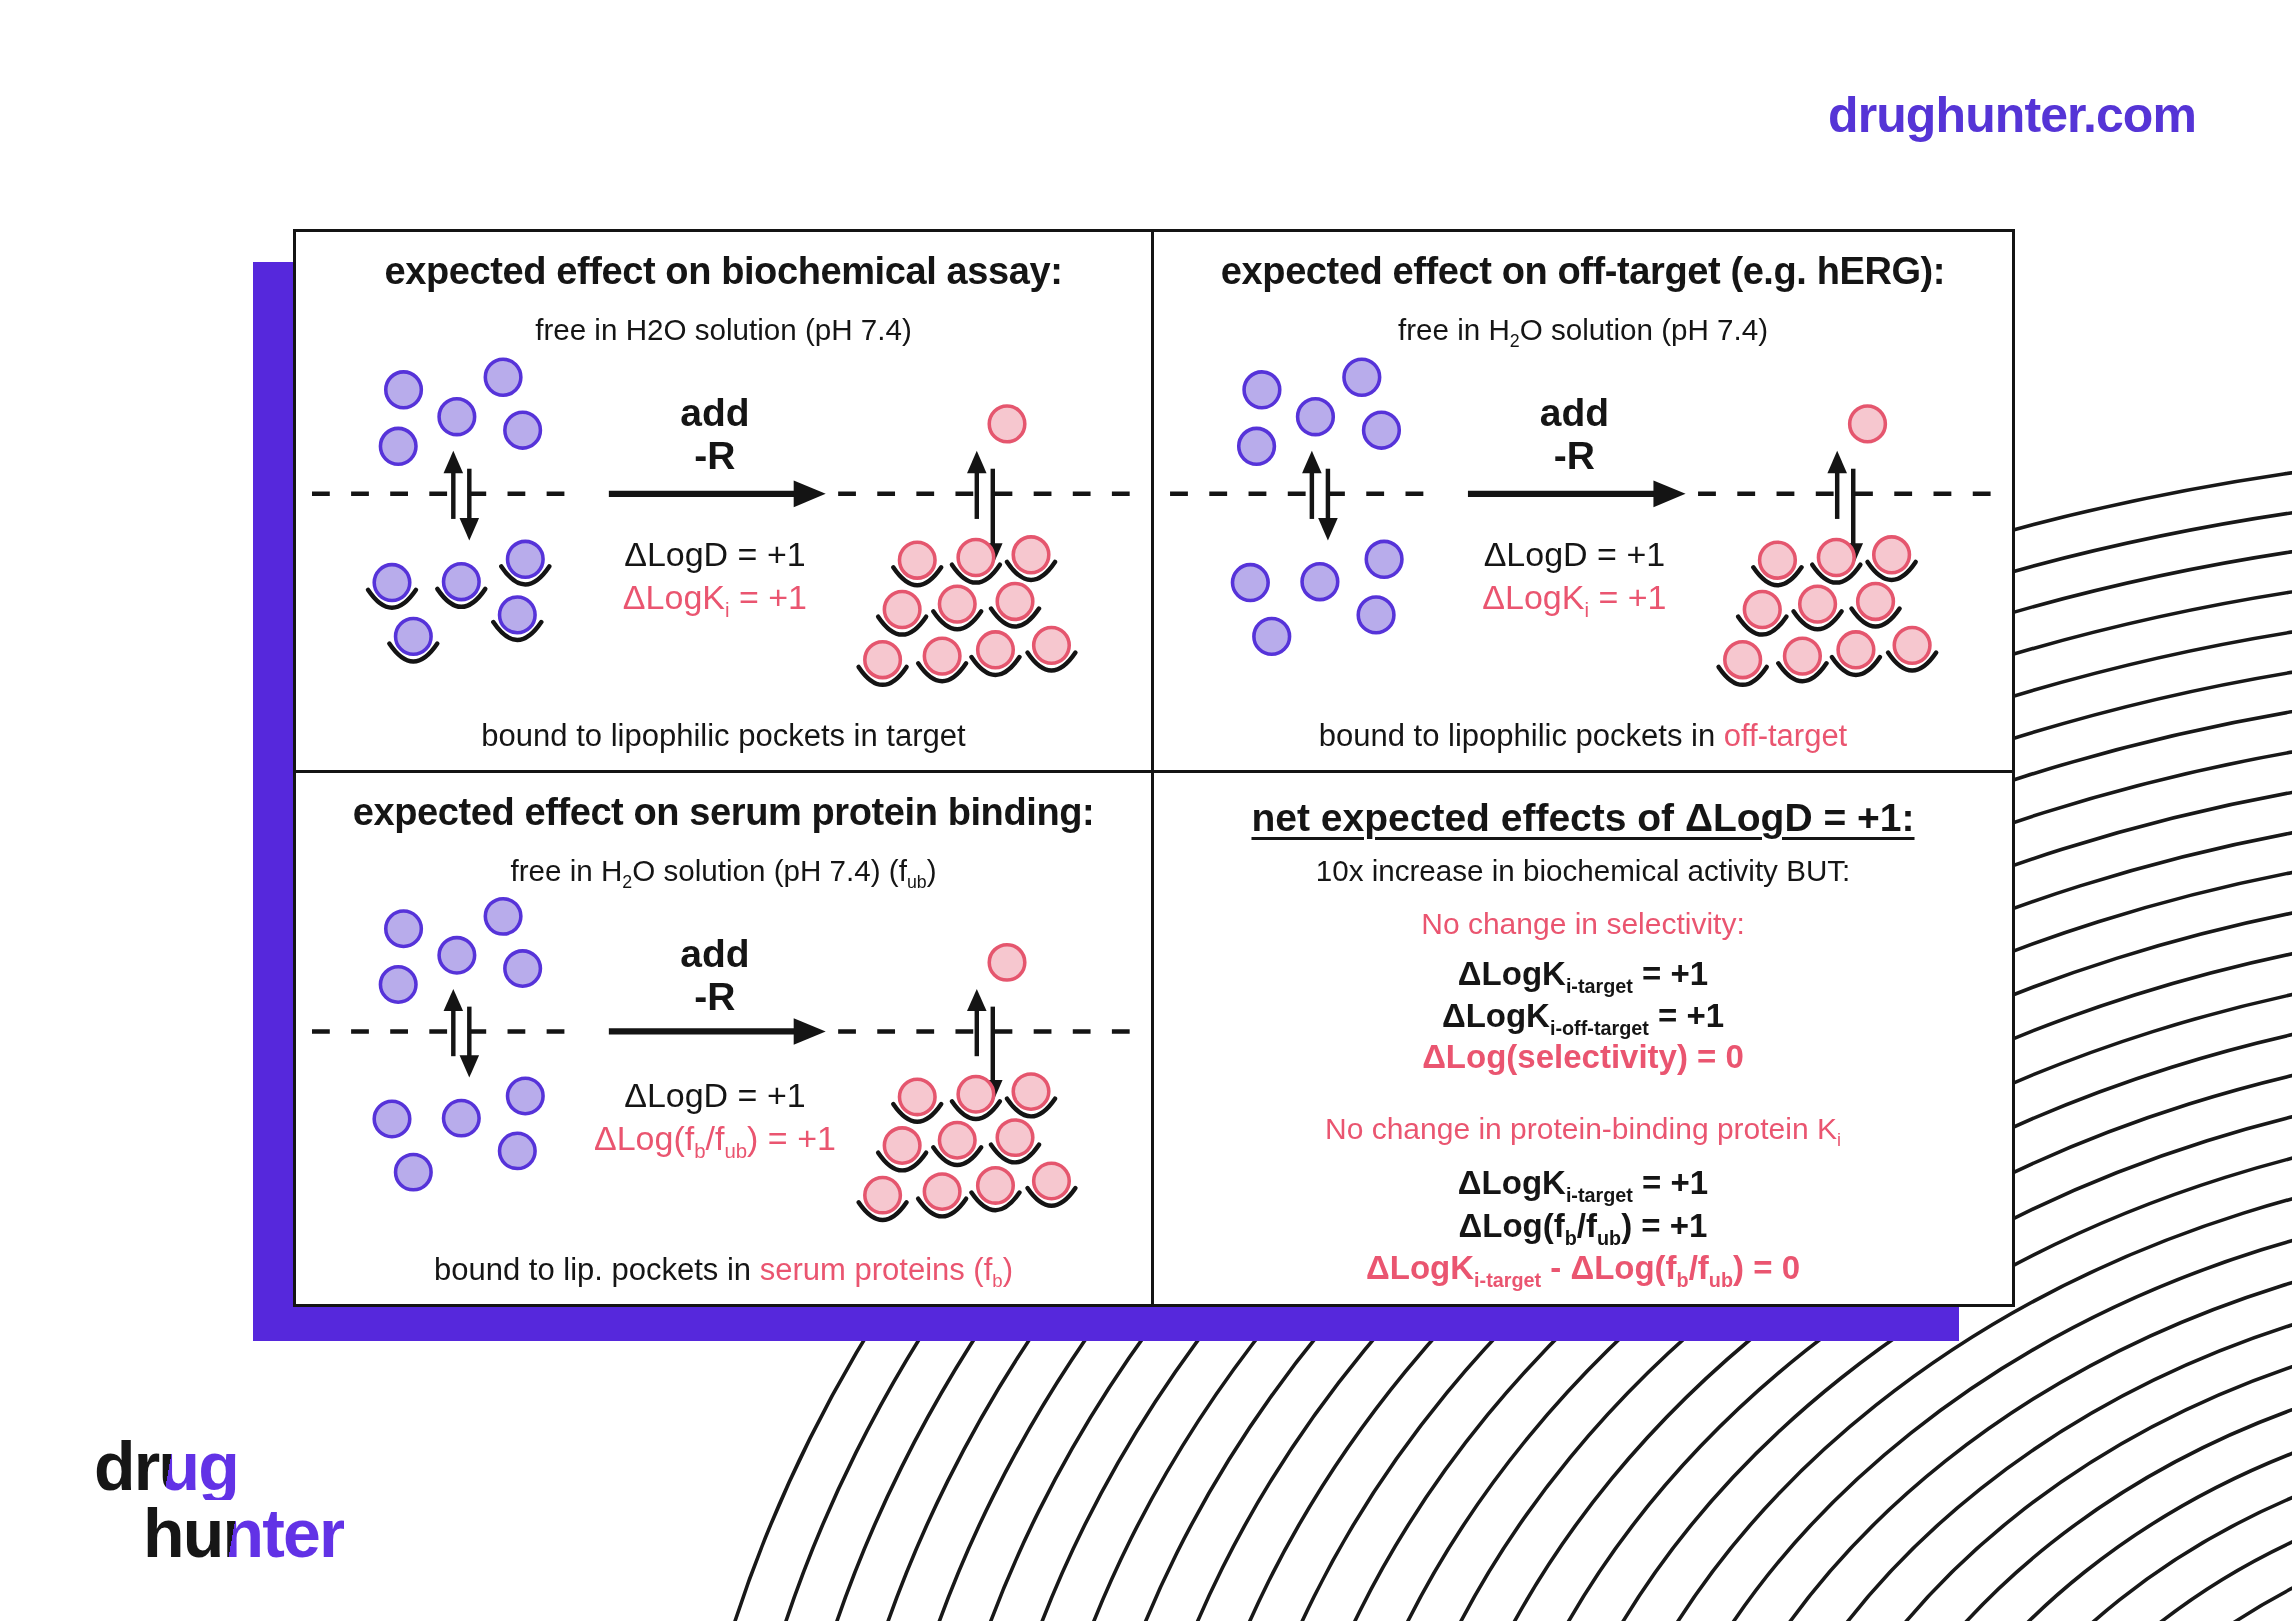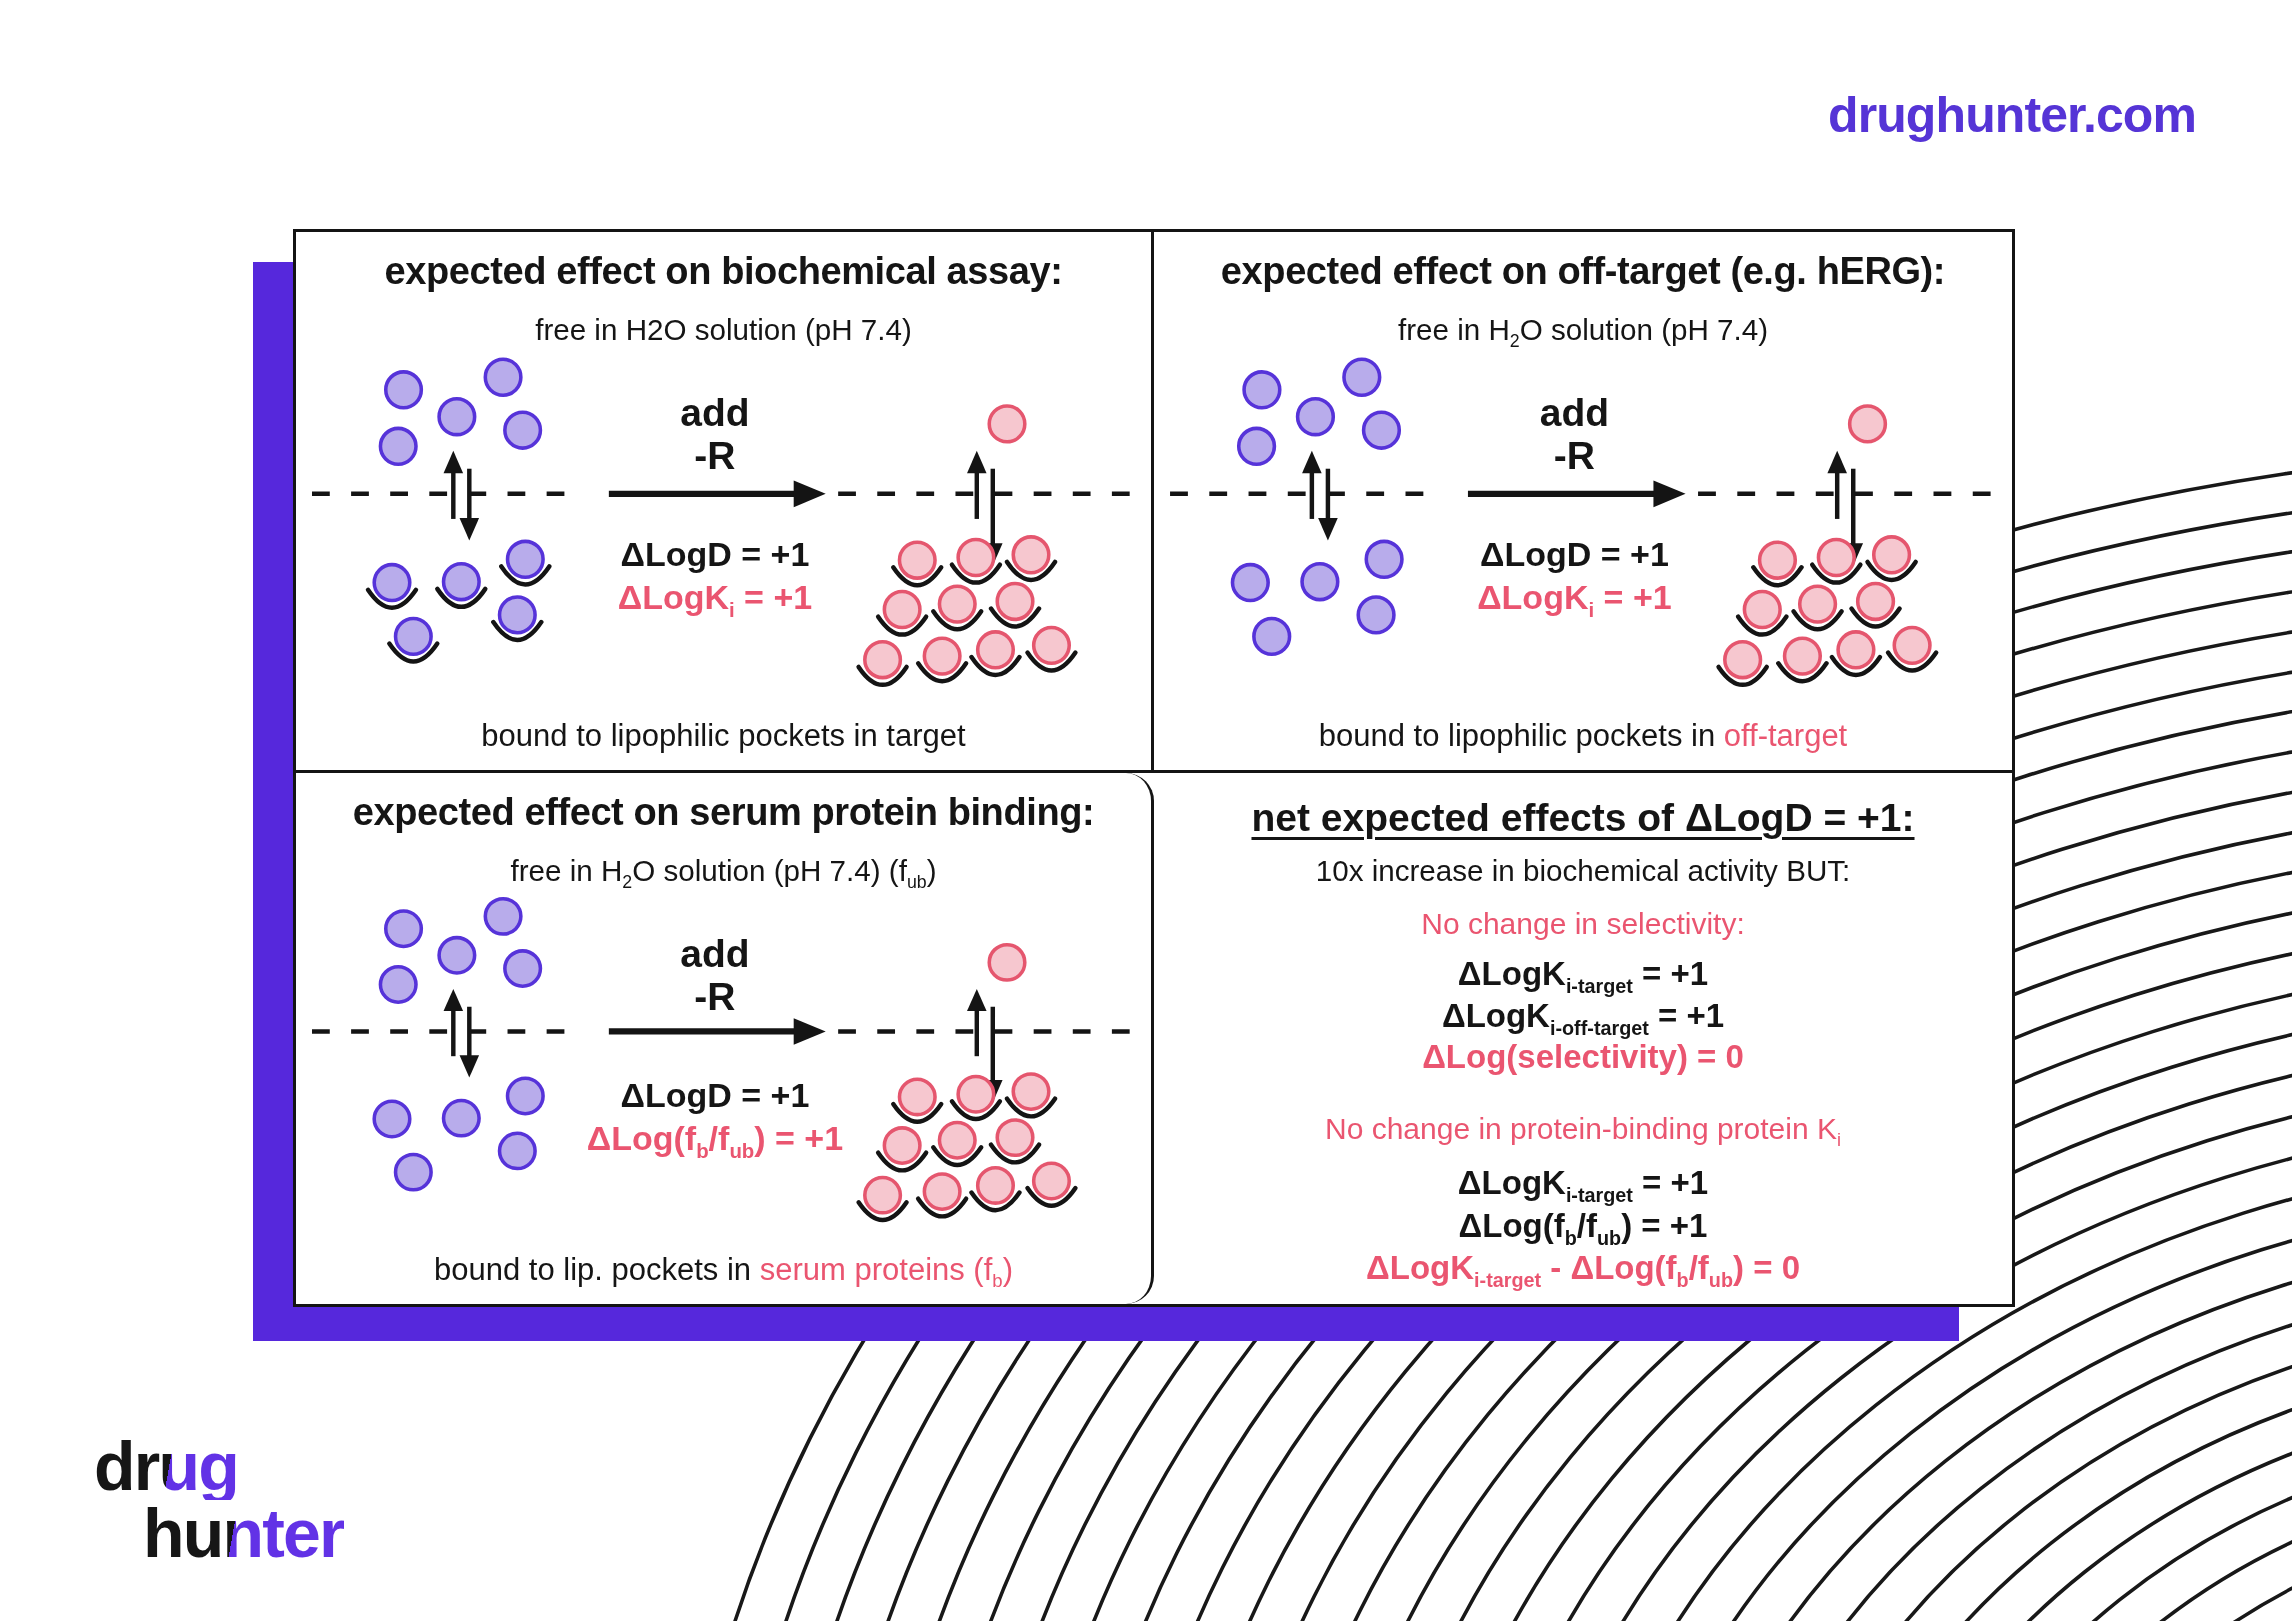--- a/index.html
+++ b/index.html
@@ -9,28 +9,28 @@
   #deco-arcs{position:absolute;left:0;top:0;width:2293px;height:1621px;}
   
   .shadow-rect{position:absolute;left:253px;top:262px;width:1706px;height:1079px;background:#5628DC;}
   
   .panel{position:absolute;left:293px;top:229px;width:1722px;height:1078px;background:#fff;
          border:3.6px solid #141414;box-sizing:border-box;display:grid;
          grid-template-columns:1fr 1fr;grid-template-rows:541px 1fr;}
   .quad{position:relative;overflow:hidden;}
   .q-tl{border-right:3.6px solid #141414;border-bottom:3.6px solid #141414;}
   .q-tr{border-bottom:3.6px solid #141414;}
-  .q-bl{border-right:3.6px solid #141414;border-radius:28px;}
+  .q-bl{border-right:3.6px solid #141414;}
   .quad svg.diagram{position:absolute;left:0;top:0;width:100%;height:100%;}
   .ptitle{position:absolute;top:18px;left:0;width:100%;text-align:center;
           font-size:38px;font-weight:bold;letter-spacing:-0.4px;}
   .psub{position:absolute;top:81px;left:0;width:100%;text-align:center;font-size:29.6px;}
   .caption{position:absolute;bottom:16px;left:0;width:100%;text-align:center;font-size:31px;}
   .addlab{position:absolute;left:49%;transform:translateX(-50%);font-size:39px;font-weight:bold;}
-  .eqline{position:absolute;left:49%;transform:translateX(-50%);font-size:34px;font-weight:bold;white-space:nowrap;}
+  .eqline{position:absolute;left:49%;transform:translateX(-50%);font-size:34px;font-weight:normal;white-space:nowrap;}
   .center-line{position:absolute;left:0;width:100%;text-align:center;white-space:nowrap;}
   .nt-title{font-size:39px;font-weight:bold;text-decoration:underline;text-decoration-thickness:2.7px;text-underline-offset:6.3px;}
   .nt-sub{font-size:29.6px;}
   .nt-h{font-size:30px;}
   .nt-eq{font-size:33px;font-weight:bold;}
   sub{font-size:0.60em;line-height:0;}
   
   .site{position:absolute;top:86px;right:97px;font-size:50px;font-weight:bold;letter-spacing:-0.9px;color:#5534D6;}
   .logo{position:absolute;left:94px;top:1408px;font-weight:bold;font-size:68px;line-height:0.98;letter-spacing:-1.8px;margin-top:25px;}
   .logo .l1, .logo .l2{

